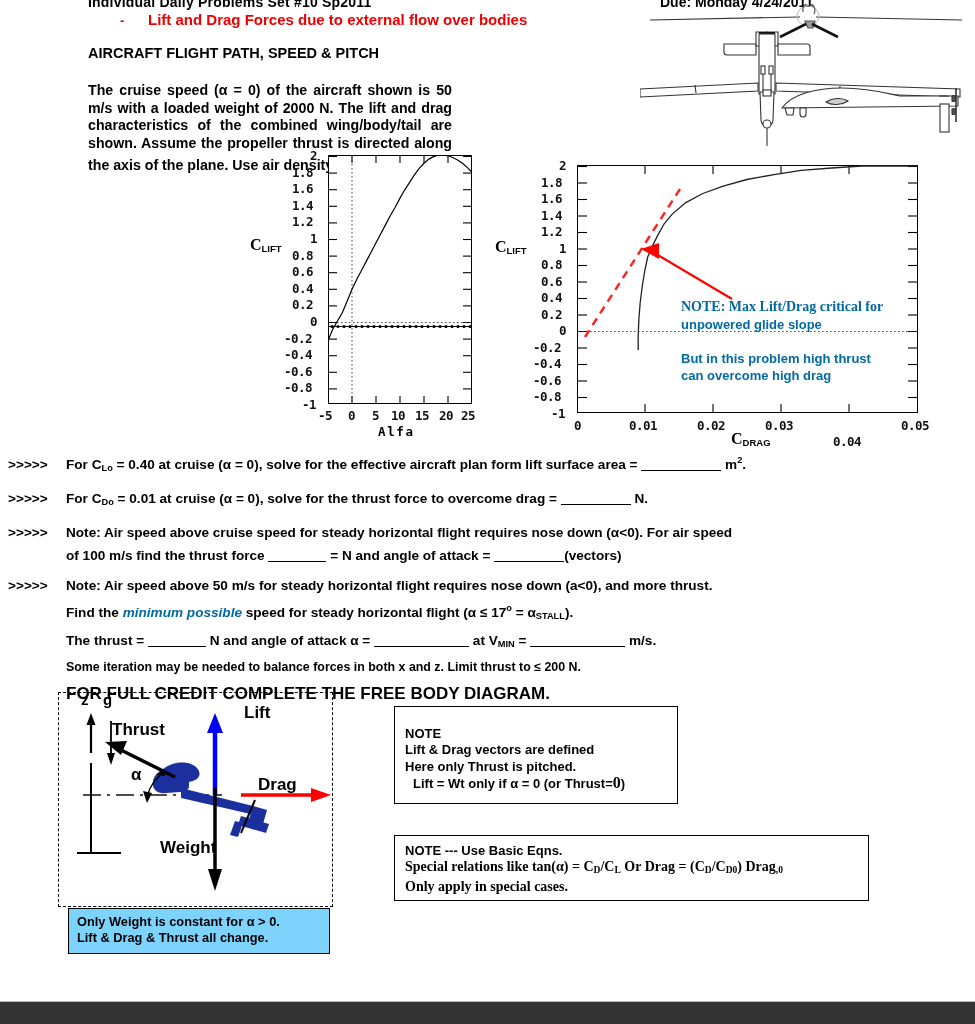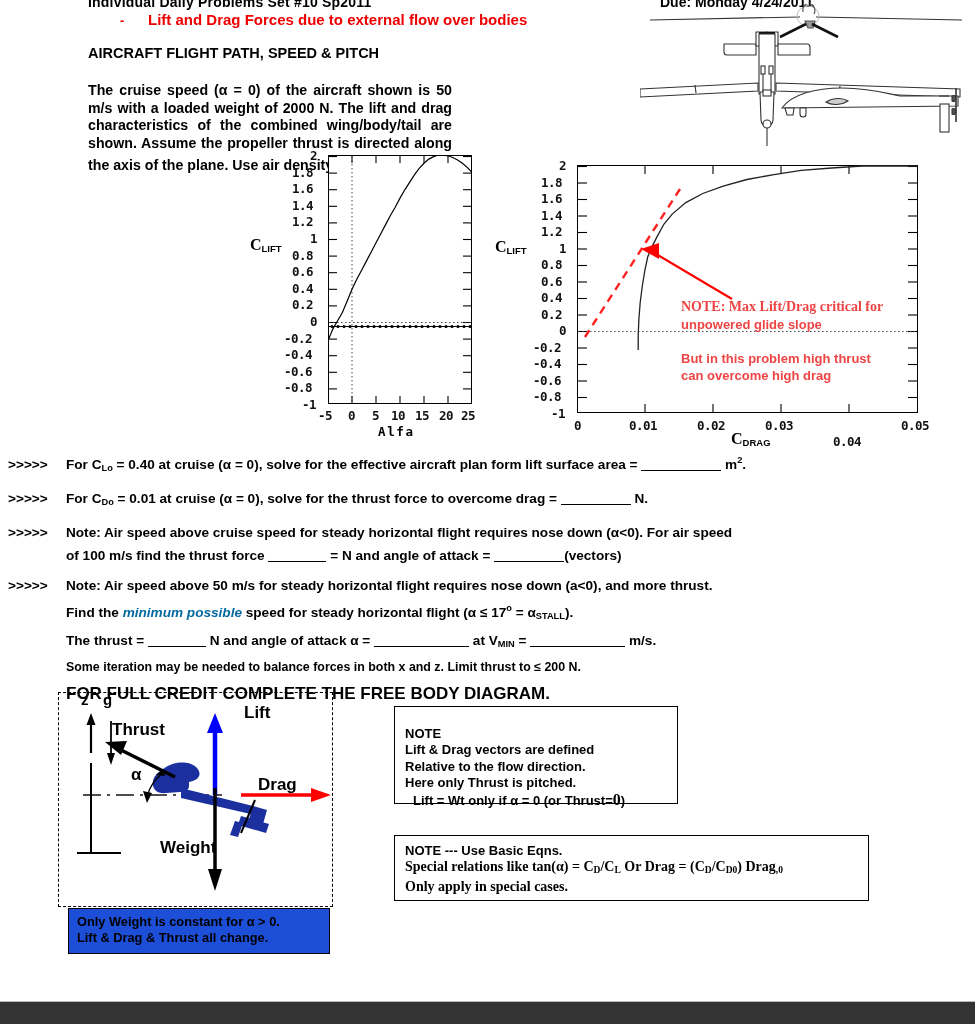--- a/index.html
+++ b/index.html
@@ -29,37 +29,37 @@
   .planes{position:absolute;left:640px;top:4px;width:330px;height:145px;}
 
   
   .chart{position:absolute;}
   .plotframe{position:absolute;border:1.3px solid #000;box-sizing:border-box;background:#fff;}
   .axlbl{position:absolute;font-family:"DejaVu Sans Mono", monospace;font-size:12.5px;font-weight:bold;color:#111;white-space:nowrap;letter-spacing:-0.5px;}
   .ylab{position:absolute;font-family:"Liberation Serif",serif;font-weight:bold;font-size:16px;white-space:nowrap;}
   .ylab sub{font-family:"Liberation Sans",sans-serif;font-size:9.5px;font-weight:bold;}
   .axname{position:absolute;font-family:"DejaVu Sans Mono", monospace;font-size:12.5px;font-weight:bold;letter-spacing:1.6px;}
 
-  .rednote{position:absolute;color:#ef4444;font-weight:bold;font-size:13px;line-height:17px;white-space:nowrap;}
+  .rednote{position:absolute;color:#0369a1;font-weight:bold;font-size:13px;line-height:17px;white-space:nowrap;}
   .rednote.serif{font-family:"Liberation Serif",serif;font-size:14px;}
 
   
   .qlist{position:absolute;left:8px;top:452px;width:960px;}
   .qrow{position:relative;font-size:13.6px;font-weight:bold;margin-bottom:13px;line-height:17px;}
   .arrows{display:inline-block;width:58px;font-size:13.6px;font-weight:bold;}
   .qtext{display:inline;}
   .indent{display:block;margin-left:58px;margin-top:6px;}
   .blank{display:inline-block;border-bottom:1.6px solid #000;vertical-align:-2px;} .b58{width:58px;} .b70{width:70px;} .b80{width:80px;} .b95{width:95px;}
   .redital{color:#0369a1;font-style:italic;font-weight:bold;}
   .small{font-size:12.4px;}
 
   
   .fbd{position:absolute;left:58px;top:692px;width:275px;height:215px;border:1.6px dashed #000;box-sizing:border-box;}
   .fbdcap{position:absolute;left:68px;top:908px;width:262px;height:46px;border:1.4px solid #000;box-sizing:border-box;
-          font-size:12.8px;font-weight:bold;line-height:16px;padding:5px 0 0 8px;background:#1d4ed8;}
+          font-size:12.8px;font-weight:bold;line-height:16px;padding:5px 0 0 8px;background:#7dd3fc;}
   .vlabel{position:absolute;font-weight:bold;font-size:15px;white-space:nowrap;}
 
   
   .notebox{position:absolute;border:1.4px solid #000;box-sizing:border-box;background:#fff;}
   .nb1{left:394px;top:706px;width:284px;height:98px;padding:19px 0 0 10px;}
   .nb2{left:394px;top:835px;width:475px;height:66px;padding:7px 0 0 10px;}
   .nbline{font-size:13px;font-weight:bold;line-height:16.4px;white-space:nowrap;}
   .nb2 .ser{font-family:"Liberation Serif",serif;font-size:14px;font-weight:bold;}
 </style>
 </head>
@@ -416,21 +416,20 @@
   </div>
 
   <div class="fbdcap">
     <div>Only Weight is constant for α &gt; 0.</div>
     <div>Lift &amp; Drag &amp; Thrust all change.</div>
   </div>
 
   <div class="notebox nb1">
     <div class="nbline">NOTE</div>
     <div class="nbline">Lift &amp; Drag vectors are defined</div>
-    <div class="nbline">Relative to the flow direction.</div>
     <div class="nbline">Here only Thrust is pitched.</div>
     <div class="nbline" style="padding-left:8px;">
       <span>Lift = Wt only if α = 0 (or Thrust=</span><span style="font-family:'Liberation Serif',serif;font-size:16px;">0</span><span>)</span>
     </div>
   </div>
 
   <div class="notebox nb2">
     <div class="nbline">NOTE --- Use Basic Eqns.</div>
     <div class="nbline ser">
       <span>Special relations like  tan(α) = C</span><sub>D</sub><span>/C</span><sub>L</sub><span>  Or   Drag = (C</span><sub>D</sub><span>/C</span><sub>D0</sub><span>) Drag</span><sub>,0</sub>

